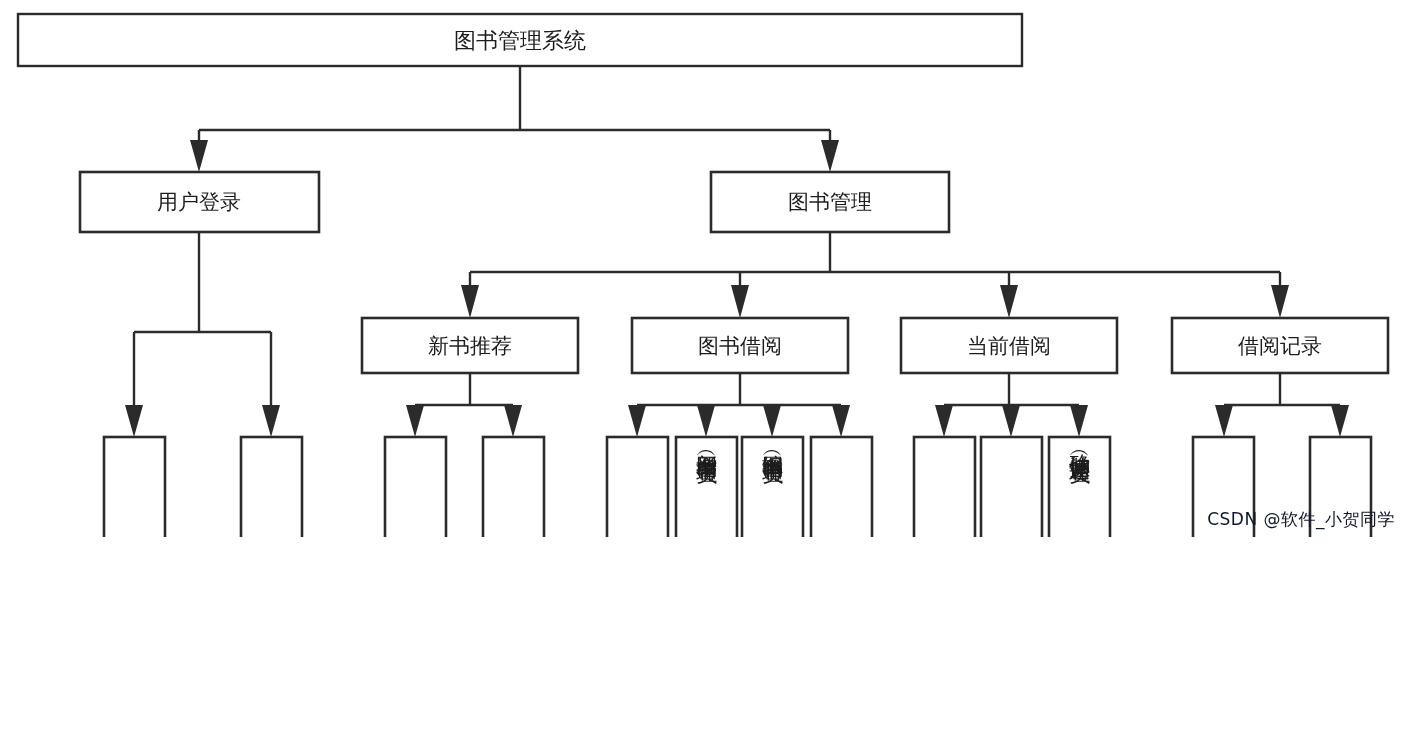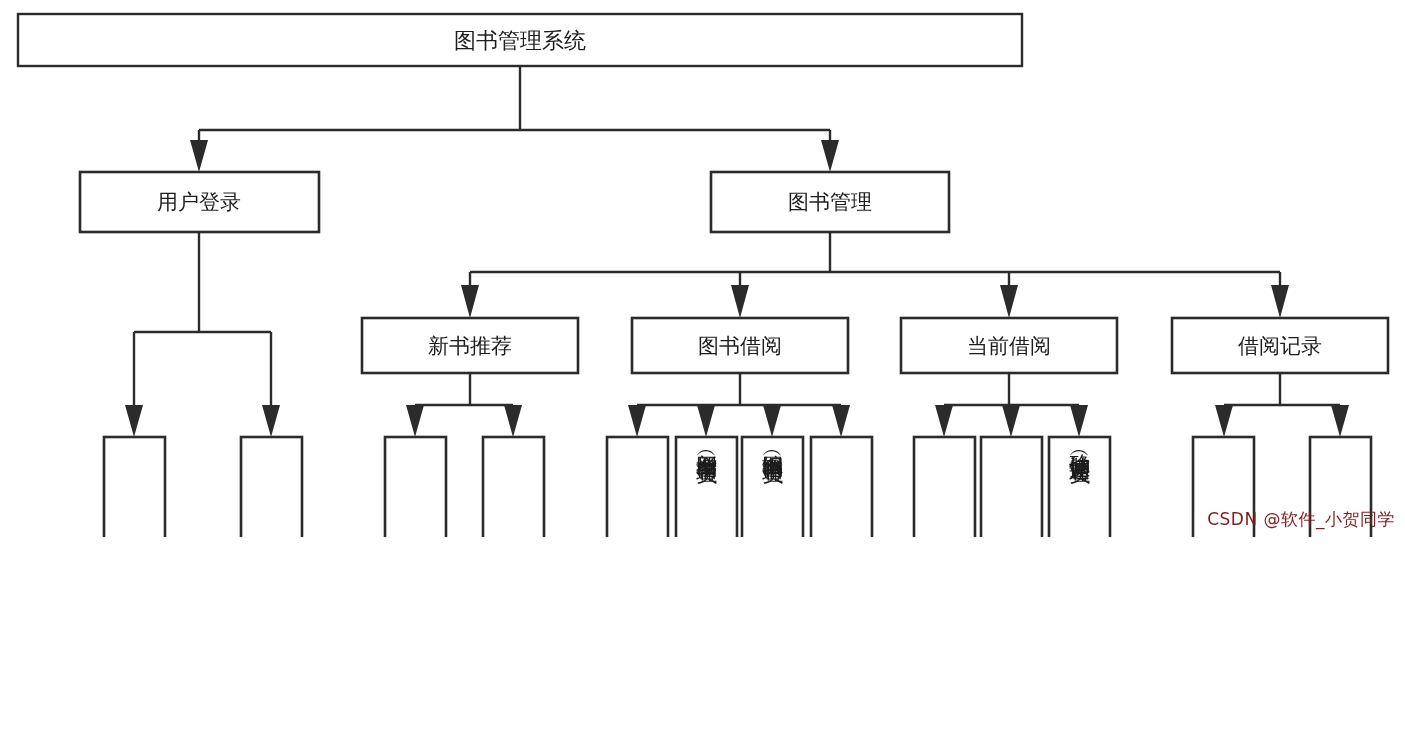--- a/index.html
+++ b/index.html
@@ -70,21 +70,21 @@
     letter-spacing: 1.5px;
     white-space: nowrap;
     text-align: center;
   }
   #watermark {
     position: absolute;
     right: 10px;
     bottom: 6px;
     font-family: "DejaVu Sans", "Liberation Sans", sans-serif;
     font-size: 17px;
-    color: #7f1d1d;
+    color: #0f172a;
     letter-spacing: 0.5px;
     white-space: nowrap;
   }
 </style>
 </head>
 <body>
 
 <div id="diagram-root">
 
   <svg id="tree-svg" viewBox="0 0 1405 747">

